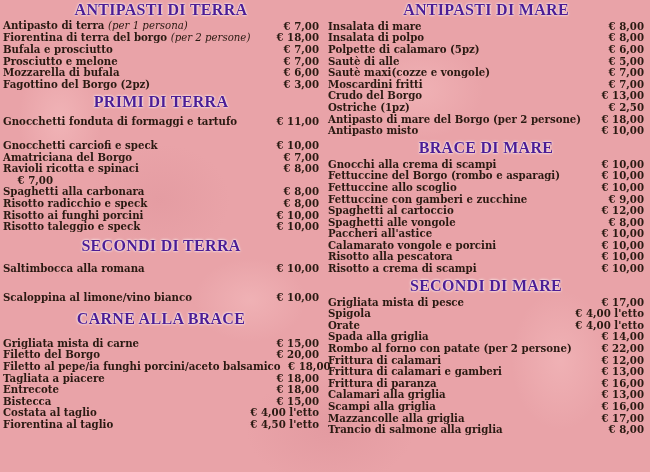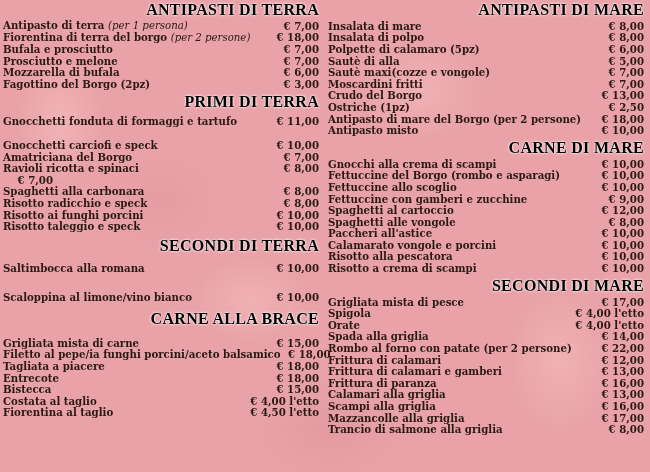--- a/index.html
+++ b/index.html
@@ -13,21 +13,21 @@
       radial-gradient(ellipse 70px 100px at 560px 360px, rgba(255,210,210,0.3), transparent 70%),
       radial-gradient(ellipse 120px 80px at 330px 430px, rgba(210,130,140,0.25), transparent 70%),
       radial-gradient(ellipse 100px 80px at 160px 200px, rgba(210,130,140,0.2), transparent 70%);
     font-family:"DejaVu Serif", "Liberation Serif", serif;
     position:relative;
   }
   .col { position:absolute; top:0; }
   .col-left { left:3px; width:316px; }
   .col-right { left:328px; width:316px; }
   .heading {
-    text-align:right; color:#000000; font-weight:bold;
+    text-align:center; color:#4c1d95; font-weight:bold;
     font-family:"Liberation Serif", "DejaVu Serif", serif;
     font-size:16px; letter-spacing:0.3px;
     text-shadow:0 0 2px #fff, 0 0 3px rgba(255,255,255,0.8);
     height:20px; line-height:20px;
   }
   .row {
     display:flex; justify-content:space-between; align-items:center;
     font-size:10.2px; font-weight:bold; color:#2a1a12;
     height:11.6px; line-height:12px; white-space:nowrap;
   }
@@ -117,20 +117,24 @@
       <span class="price">€ 10,00</span>
     </div>
 
   <div class="heading" style="margin-top:6px">CARNE ALLA BRACE</div>
   <div style="height:8px"></div>
   <div class="row">
       <span>Grigliata mista di carne</span>
       <span class="price">€ 15,00</span>
     </div>
   <div class="row">
+      <span>Filetto del Borgo</span>
+      <span class="price">€ 20,00</span>
+    </div>
+  <div class="row">
       <span>Filetto al pepe/ia funghi porcini/aceto balsamico</span>
       <span class="price">€ 18,00</span>
     </div>
   <div class="row">
       <span>Tagliata a piacere</span>
       <span class="price">€ 18,00</span>
     </div>
   <div class="row">
       <span>Entrecote</span>
       <span class="price">€ 18,00</span>
@@ -158,21 +162,21 @@
     </div>
   <div class="row">
       <span>Insalata di polpo</span>
       <span class="price">€   8,00</span>
     </div>
   <div class="row">
       <span>Polpette di calamaro (5pz)</span>
       <span class="price">€   6,00</span>
     </div>
   <div class="row">
-      <span>Sautè di alla</span>
+      <span>Sautè di alle</span>
       <span class="price">€   5,00</span>
     </div>
   <div class="row">
       <span>Sautè maxi(cozze e vongole)</span>
       <span class="price">€   7,00</span>
     </div>
   <div class="row">
       <span>Moscardini fritti</span>
       <span class="price">€   7,00</span>
     </div>
@@ -186,21 +190,21 @@
     </div>
   <div class="row">
       <span>Antipasto di mare del Borgo (per 2 persone)</span>
       <span class="price">€ 18,00</span>
     </div>
   <div class="row">
       <span>Antipasto misto</span>
       <span class="price">€ 10,00</span>
     </div>
 
-  <div class="heading" style="margin-top:2px">CARNE DI MARE</div>
+  <div class="heading" style="margin-top:2px">BRACE DI MARE</div>
   <div class="row">
       <span>Gnocchi alla crema di scampi</span>
       <span class="price">€ 10,00</span>
     </div>
   <div class="row">
       <span>Fettuccine del Borgo (rombo e asparagi)</span>
       <span class="price">€ 10,00</span>
     </div>
   <div class="row">
       <span>Fettuccine allo scoglio</span>

